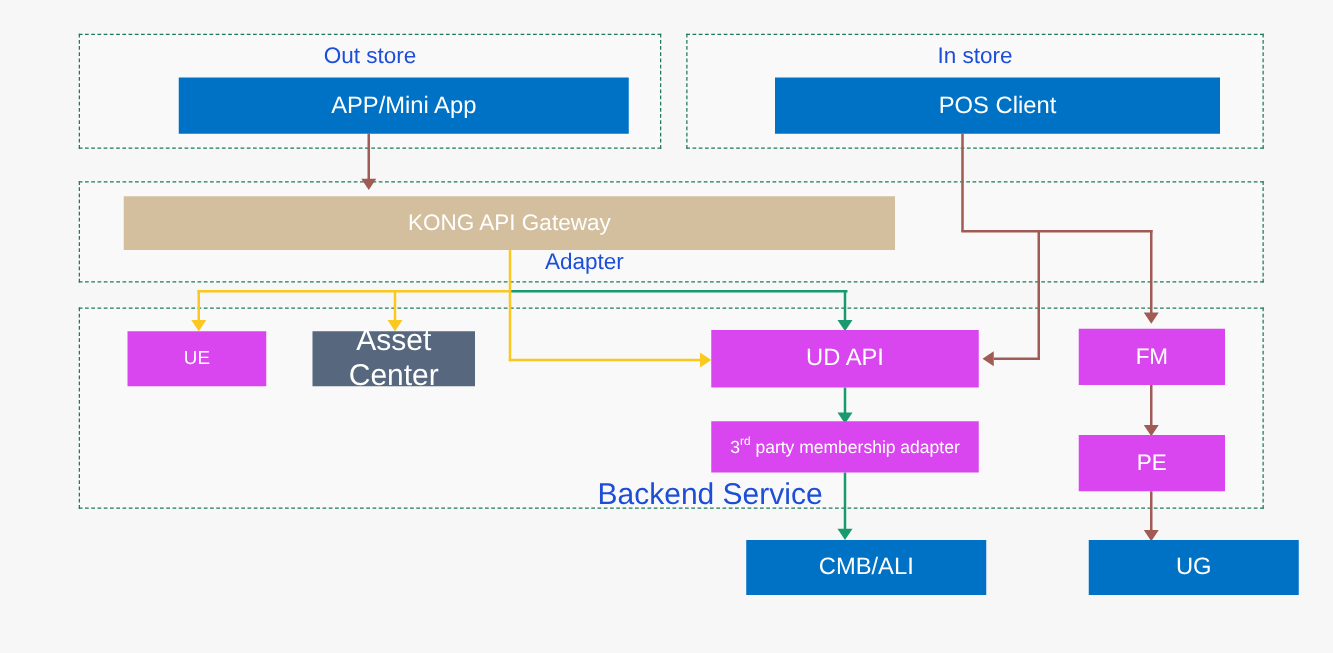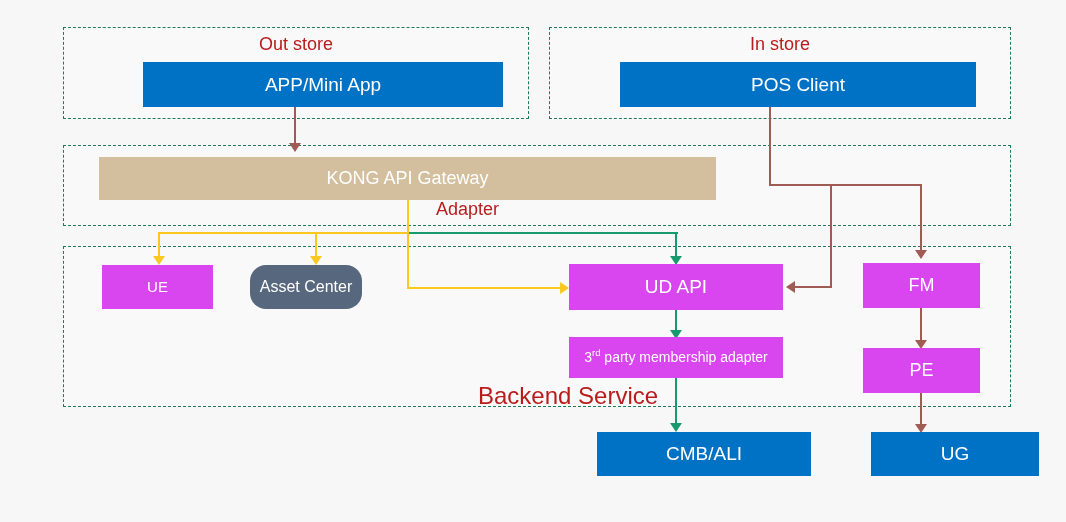--- a/index.html
+++ b/index.html
@@ -29,21 +29,21 @@
     line-height:1.15;
   }
   .node.blue{background:#0072c6;margin-left:28px;}
   .node.green{background:#d946ef;}
   .node.slate{background:#56677e;}
   .node.tan{background:#d3bf9d;}
 
   
   .caption{
     position:absolute;
-    color:#b91c1c;
+    color:#1d4ed8;
     white-space:nowrap;
   }
 
   
   .ln{position:absolute;background:#a05b55;}
   .ln.v{width:2.4px;}
   .ln.h{height:2.4px;}
   .ln.yellow{background:#fac81e;}
   .ln.teal{background:#199a6e;}
 
@@ -124,41 +124,41 @@
   </div>
 
   <div class="node blue" style="left:592px;top:62px;width:356px;height:45px;font-size:19px;">
     <span>POS Client</span>
   </div>
 
   <div class="node green" style="left:102px;top:265px;width:111px;height:44px;font-size:15px;">
     <span>UE</span>
   </div>
 
-  <div class="node slate" style="left:250px;top:265px;width:112px;height:44px;font-size:16px;border-radius:16px;">
+  <div class="node slate" style="left:250px;top:265px;width:130px;height:44px;font-size:24px;">
     <span>Asset Center</span>
   </div>
 
   <div class="node green" style="left:569px;top:264px;width:214px;height:46px;font-size:19px;">
     <span>UD API</span>
   </div>
 
   <div class="node green" style="left:569px;top:337px;width:214px;height:41px;font-size:14px;">
     <span><span>3</span><span class="sup">rd</span><span> party membership adapter</span></span>
   </div>
 
   <div class="node green" style="left:863px;top:263px;width:117px;height:45px;font-size:18px;">
     <span>FM</span>
   </div>
 
   <div class="node green" style="left:863px;top:348px;width:117px;height:45px;font-size:18px;">
     <span>PE</span>
   </div>
 
-  <div class="node blue" style="left:569px;top:432px;width:214px;height:44px;font-size:19px;">
+  <div class="node blue" style="left:569px;top:432px;width:192px;height:44px;font-size:19px;">
     <span>CMB/ALI</span>
   </div>
 
   <div class="node blue" style="left:843px;top:432px;width:168px;height:44px;font-size:19px;">
     <span>UG</span>
   </div>
 
 
 </div>
 

